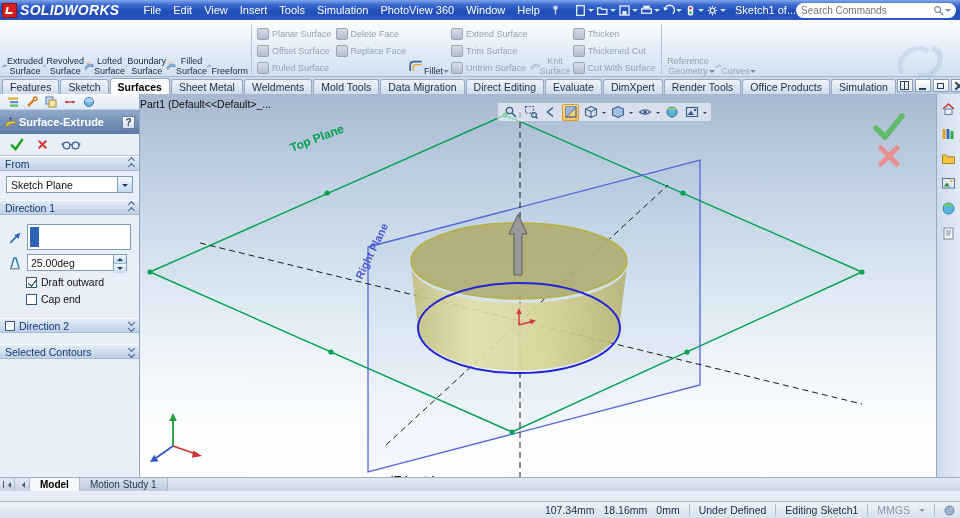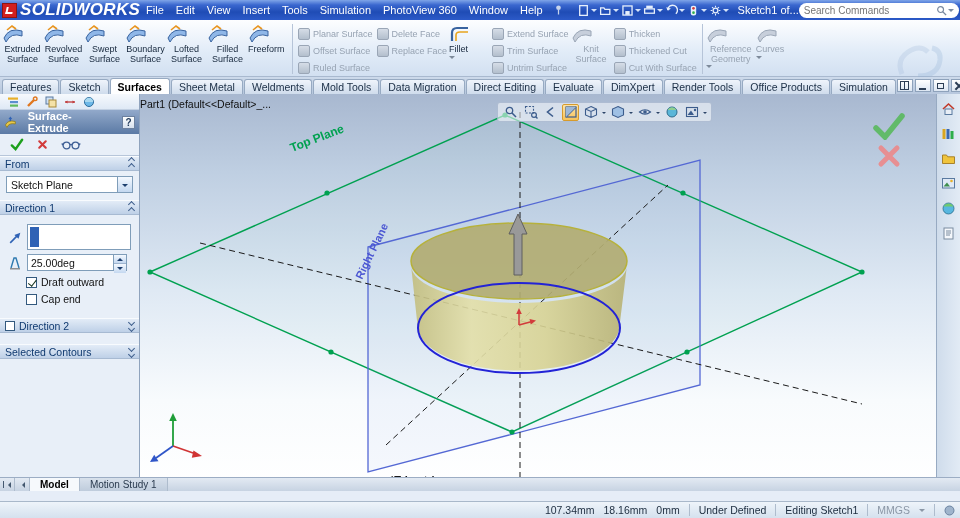--- a/index.html
+++ b/index.html
@@ -4,37 +4,37 @@
 <style>
 *{box-sizing:border-box;margin:0;padding:0}
 html,body{width:960px;height:518px}
 body{font-family:"Liberation Sans",sans-serif;position:relative;overflow:hidden;background:#e6edf7;font-size:11px}
 svg{display:block}
 
 
 #titlebar{position:absolute;left:0;top:0;width:960px;height:20px;background:linear-gradient(180deg,#7fa5e8 0%,#3a67cf 25%,#1f4cb5 60%,#2c5ac8 100%);display:flex;align-items:center;color:#fff;white-space:nowrap;z-index:10}
 .swbox{width:15px;height:15px;background:#d21f1f;border:1px solid #8e1414;margin:0 3px 0 2px;position:relative;flex:none}
 .swbox i{position:absolute;left:3px;top:3px;width:7px;height:7px;border-left:2px solid #fff;border-bottom:2px solid #fff;transform:skewX(-12deg)}
-.swname{font-weight:bold;font-style:italic;font-size:17px;letter-spacing:.3px;margin-right:0}
+.swname{font-weight:bold;font-style:italic;font-size:14px;letter-spacing:.3px;margin-right:18px}
 .mi{padding:3px 6px;font-size:11px;cursor:default}
 .pin{margin:0 5px;opacity:.9}
 .tsep{width:1px;height:13px;background:rgba(255,255,255,.35);margin:0 4px}
 .ti{display:flex;align-items:center;margin:0 1px}
 .car{width:0;height:0;border:3px solid transparent;border-top-color:#d6e4fa;margin:4px 0 0 1px}
 .doctitle{margin-left:8px;font-size:11px}
 .spacer{flex:1}
 .search{width:168px;height:15px;background:#fff;border-radius:8px;display:flex;align-items:center;padding:0 5px;margin-right:12px;color:#555}
 .search input{flex:1;border:0;outline:0;background:transparent;font-size:10px;color:#555;font-family:inherit;min-width:0}
 .qm{width:14px;height:14px;border:1px solid #cfe0f8;border-radius:50%;display:flex;align-items:center;justify-content:center;font-size:10px;font-weight:bold;margin-right:4px}
 .ovf{display:flex;flex-direction:column;gap:2px;margin-right:5px}
 .ovf i{width:5px;height:5px;border-right:1.6px solid #d6e4fa;border-bottom:1.6px solid #d6e4fa;transform:rotate(-45deg)}
 
 
 #ribbon{position:absolute;left:0;top:20px;width:960px;height:57px;background:linear-gradient(180deg,#fdfeff,#e2ecf8 55%,#d2e0f1);border-bottom:1px solid #a9b9cf;display:flex;padding:2px 0 0 2px;z-index:9}
-.rbtn{width:41px;display:flex;flex-direction:column;align-items:flex-start;padding-top:2px}
+.rbtn{width:41px;display:flex;flex-direction:row;align-items:flex-end;padding-top:2px}
 .ric{width:22px;height:20px}
 .rlbl{font-size:9px;line-height:9.5px;text-align:center;color:#16273c;margin-top:1px}
 .dis .rlbl{color:#97a3b2}
 .rcar{width:0;height:0;border:3px solid transparent;border-top-color:#7d8a9a;margin-top:1px}
 .rdiv{width:1px;background:#b6c4d8;margin:2px 3px;height:50px;flex:none}
 .sgrp{display:flex;flex-direction:column;padding:5px 2px 0;gap:4px}
 .sbtn{display:flex;align-items:center;gap:3px;height:13px}
 .sic{width:12px;height:12px;border:1px solid #9aa6b6;border-radius:2px;background:linear-gradient(#d6dde7,#b3bfcd);flex:none}
 .slbl{font-size:9px;white-space:nowrap;color:#97a3b2}
 #dslogo{position:absolute;right:10px;top:22px;opacity:.55}
@@ -47,21 +47,21 @@
 .wb{width:16px;height:13px;border:1px solid #8ea2bb;background:linear-gradient(#ffffff,#dce6f2);display:flex;align-items:center;justify-content:center}
 .mini{width:7px;height:2px;background:#2c3e55;margin-top:6px}
 .rest{width:7px;height:6px;border:1.4px solid #2c3e55}
 .clx{position:relative;width:9px;height:9px}
 .clx::before,.clx::after{content:"";position:absolute;left:4px;top:0;width:1.6px;height:10px;background:#2c3e55}
 .clx::before{transform:rotate(45deg)}.clx::after{transform:rotate(-45deg)}
 
 
 #panel{position:absolute;left:0;top:94px;width:140px;height:393px;background:#e8eff8;border-right:1px solid #8fa3bd;display:flex;flex-direction:column;z-index:8}
 #pmtabs{height:16px;display:flex;align-items:center;gap:7px;padding:0 7px;background:linear-gradient(#f6f9fd,#dfe9f5);border-bottom:1px solid #c2d0e2;flex:none}
-#pmhead{height:24px;background:linear-gradient(#92a9ca,#5b7aa5);display:flex;align-items:center;color:#fff;font-weight:bold;font-size:11px;padding:12px 4px;gap:11px;flex:none}
+#pmhead{height:24px;background:linear-gradient(#92a9ca,#5b7aa5);display:flex;align-items:center;color:#fff;font-weight:bold;font-size:11px;padding:12px 4px;gap:2px;flex:none}
 .hq{margin-left:auto;width:13px;height:13px;background:linear-gradient(#fdfefe,#d7e2ee);border:1px solid #6d82a0;font-size:10px;display:flex;align-items:center;justify-content:center;font-weight:bold;color:#233c5c}
 #pmact{height:22px;display:flex;align-items:center;gap:12px;padding:0 9px;border-bottom:1px solid #b7c6da;background:#e8eff8;flex:none}
 .sech{height:15px;background:linear-gradient(#e3ecf7,#bed0e7);border-top:1px solid #f8fbfe;border-bottom:1px solid #a7bad2;display:flex;align-items:center;gap:4px;padding:0 5px;color:#103a70;font-weight:normal;font-size:10.5px;flex:none}
 .chev{margin-left:auto;display:flex;flex-direction:column;gap:1px}
 .chev i{width:5px;height:5px;border-left:1.6px solid #3f5f8c;border-top:1.6px solid #3f5f8c;display:block}
 .chev.up i{transform:rotate(45deg)}
 .chev.dn i{transform:rotate(225deg)}
 .pbody{padding:5px 6px 7px;flex:none}
 .dd{height:17px;background:#fff;border:1px solid #7f9db9;display:flex;align-items:center;font-size:10.5px;color:#111;padding-left:4px}
 .ddbtn{margin-left:auto;width:15px;align-self:stretch;background:linear-gradient(#f4f9ff,#c4d8f0);border-left:1px solid #7f9db9;display:flex;align-items:center;justify-content:center}
@@ -226,33 +226,27 @@
   <div class="rbtn">
     <svg class="ric">
         <use href="#i-surf"></use>
       </svg>
     <span class="rlbl">Revolved Surface</span>
   </div>
   <div class="rbtn">
     <svg class="ric">
         <use href="#i-surf"></use>
       </svg>
-    <span class="rlbl">Swept Surface</span>
+    <span class="rlbl">Lofted Surface</span>
   </div>
   <div class="rbtn">
     <svg class="ric">
         <use href="#i-surf"></use>
       </svg>
     <span class="rlbl">Boundary Surface</span>
-  </div>
-  <div class="rbtn">
-    <svg class="ric">
-        <use href="#i-surf"></use>
-      </svg>
-    <span class="rlbl">Lofted Surface</span>
   </div>
   <div class="rbtn">
     <svg class="ric">
         <use href="#i-surf"></use>
       </svg>
     <span class="rlbl">Filled Surface</span>
   </div>
   <div class="rbtn">
     <svg class="ric">
         <use href="#i-surf"></use>

